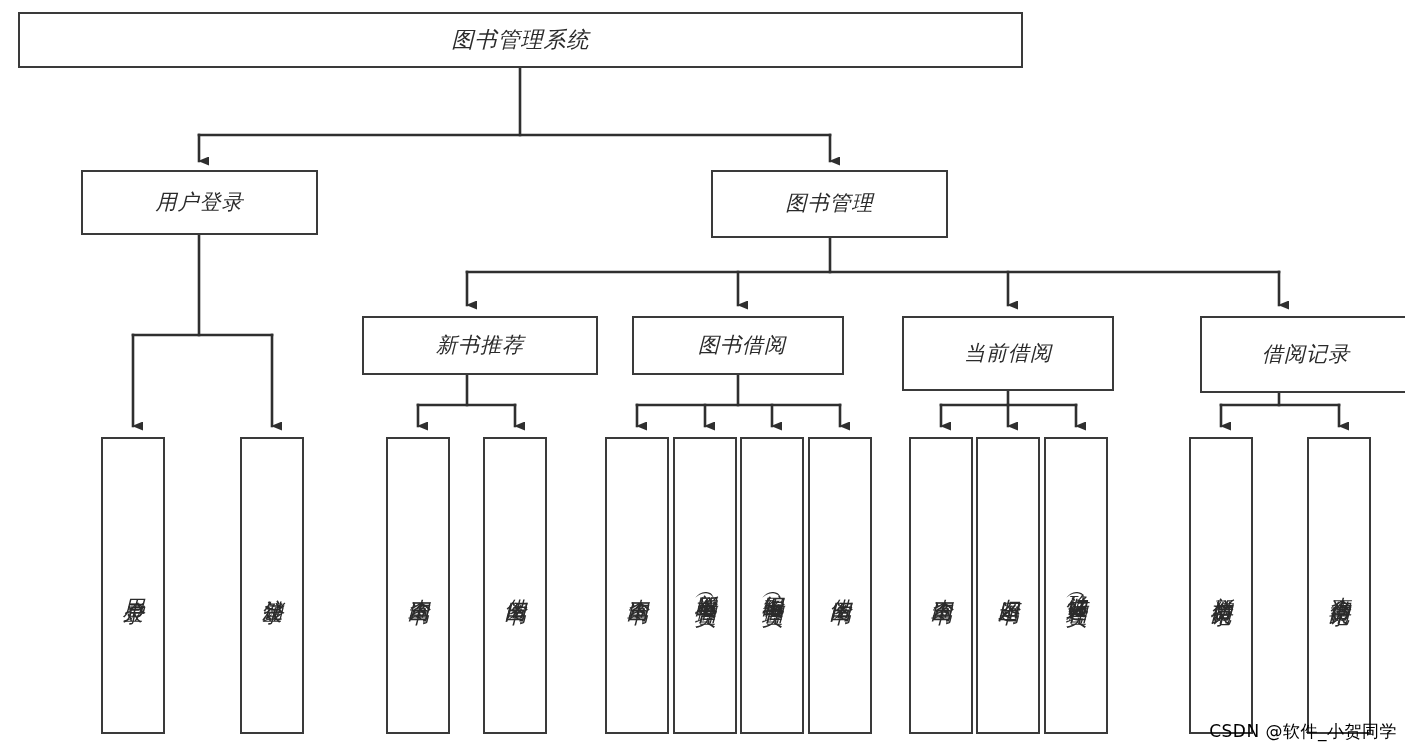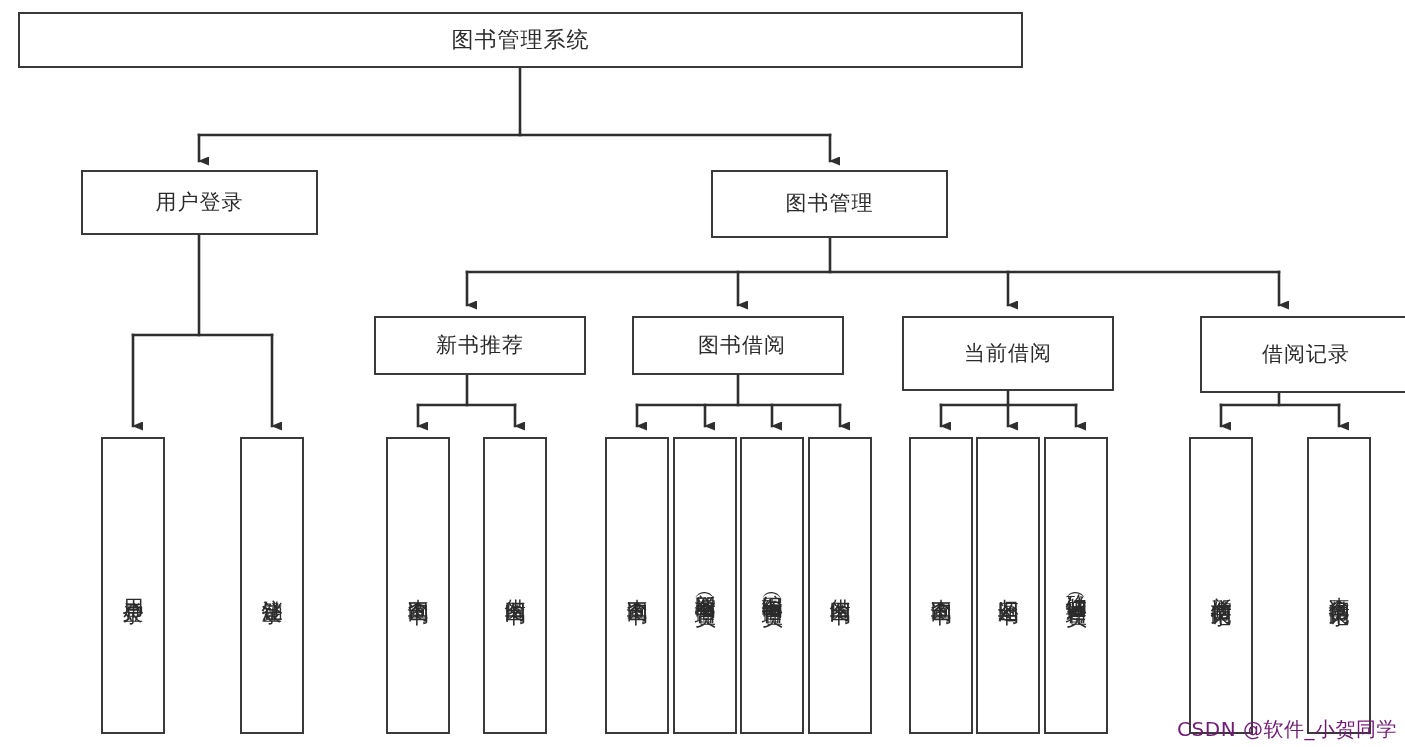--- a/index.html
+++ b/index.html
@@ -29,20 +29,21 @@
   .node {
     position: absolute;
     box-sizing: border-box;
     background: #ffffff;
     border: 2px solid #3a3a3a;
     display: flex;
     align-items: center;
     justify-content: center;
     color: #2b2b2b;
     z-index: 2;
+    font-style: italic;
   }
   .node-h {
     font-size: 21px;
     letter-spacing: 1px;
     line-height: 1.2;
     text-align: center;
   }
   .node-root {
     font-size: 22px;
   }
@@ -59,22 +60,22 @@
   }
   .node-v .vlabel {
     writing-mode: vertical-rl;
     text-orientation: upright;
     white-space: nowrap;
   }
   #watermark {
     position: absolute;
     right: 8px;
     bottom: 4px;
-    font-size: 20px;
-    color: #701a75;
+    font-size: 17px;
+    color: #000000;
     letter-spacing: 0.5px;
     z-index: 5;
     white-space: nowrap;
   }
 </style>
 </head>
 <body>
 
 <div id="diagram-root">
 
@@ -126,21 +127,21 @@
       <line x1="1221" y1="405" x2="1221" y2="426" marker-end="url(#arrowhead)"></line>
       <line x1="1339" y1="405" x2="1339" y2="426" marker-end="url(#arrowhead)"></line>
     </g>
   </svg>
 
   <div class="node node-h node-root" style="left:18px; top:12px; width:1005px; height:56px;">图书管理系统</div>
 
   <div class="node node-h" style="left:81px; top:170px; width:237px; height:65px;">用户登录</div>
   <div class="node node-h" style="left:711px; top:170px; width:237px; height:68px;">图书管理</div>
 
-  <div class="node node-h" style="left:374px; top:316px; width:212px; height:59px;">新书推荐</div>
+  <div class="node node-h" style="left:362px; top:316px; width:236px; height:59px;">新书推荐</div>
   <div class="node node-h" style="left:632px; top:316px; width:212px; height:59px;padding-left:8px;">图书借阅</div>
   <div class="node node-h" style="left:902px; top:316px; width:212px; height:75px;">当前借阅</div>
   <div class="node node-h" style="left:1172px; top:316px; width:212px; height:77px;margin-left:28px;">借阅记录</div>
 
   <div class="node node-v" style="left:101px; top:437px; width:64px; height:297px;">
     <span class="vlabel">用户登录</span>
   </div>
   <div class="node node-v" style="left:240px; top:437px; width:64px; height:297px;">
     <span class="vlabel">注销登录</span>
   </div>

